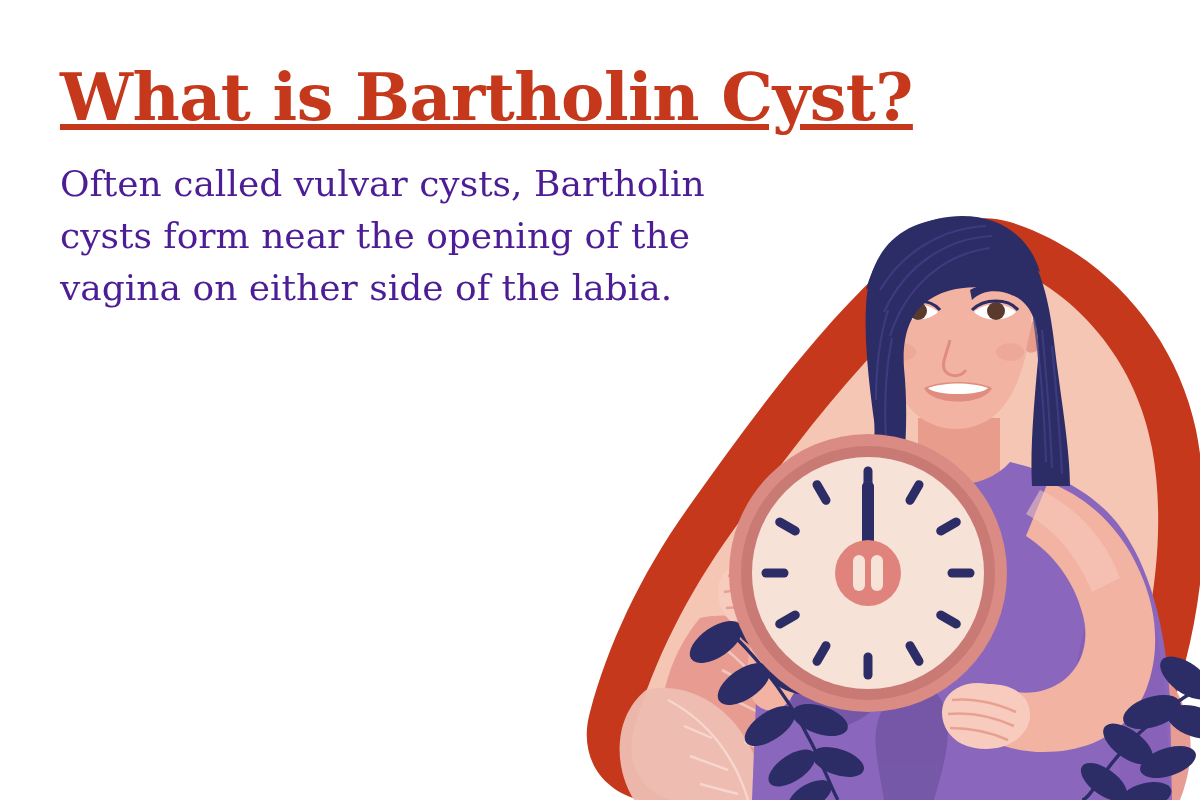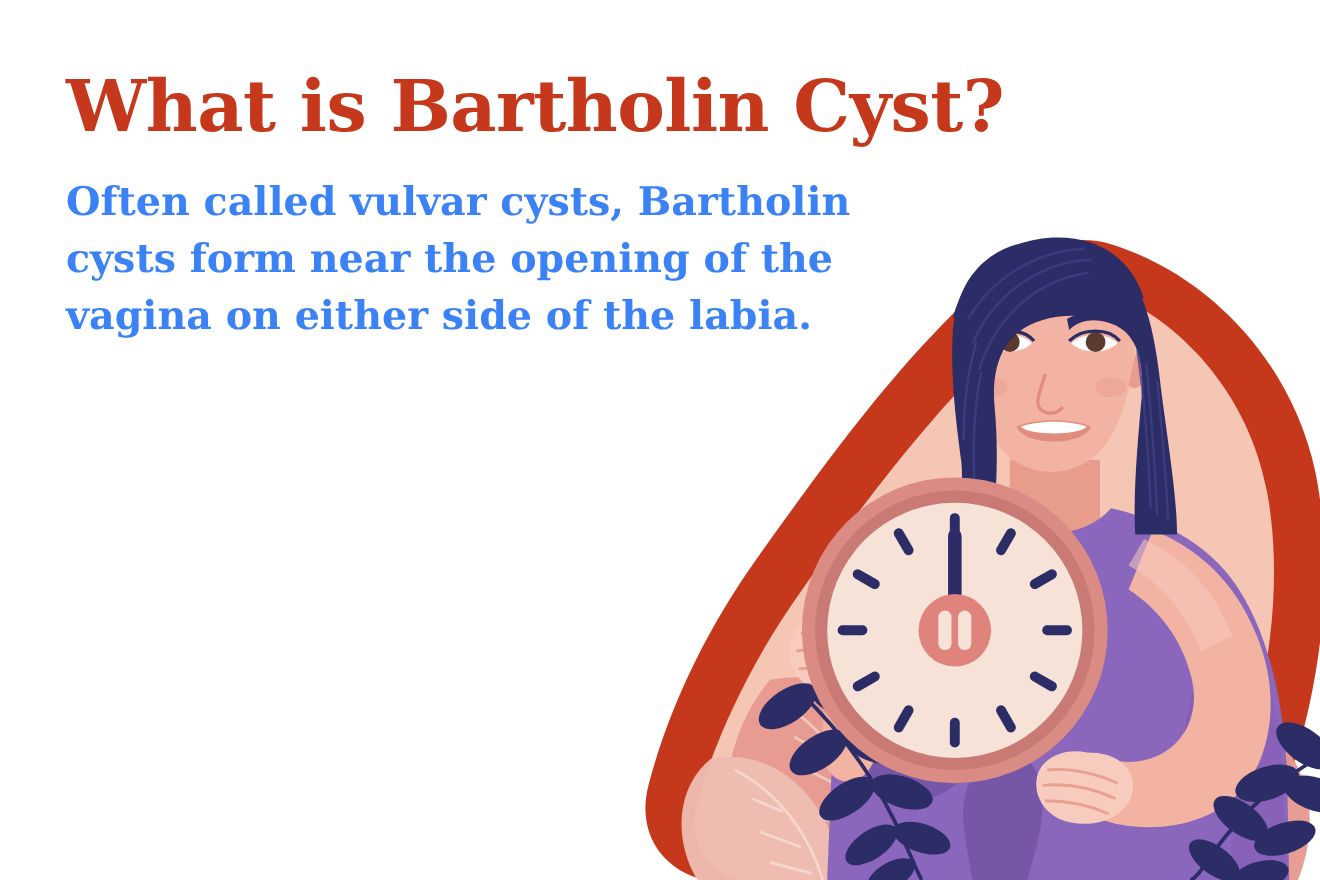--- a/index.html
+++ b/index.html
@@ -29,28 +29,29 @@
   }
   #page-title {
     margin: 0;
     font-family: "DejaVu Serif", "Liberation Serif", serif;
     font-weight: 700;
     font-size: 65px;
     line-height: 1.08;
     letter-spacing: -0.5px;
     color: #C5381C;
     white-space: nowrap;
+    text-decoration: underline;
   }
   #page-subtitle {
     margin: 26px 0 0 0;
     font-family: "DejaVu Serif", "Liberation Serif", serif;
-    font-weight: 700;
+    font-weight: 400;
     font-size: 36px;
     line-height: 1.44;
-    color: #3b82f6;
+    color: #4c1d95;
     max-width: 740px;
   }
 
   
   #illustration {
     position: absolute;
     left: 0;
     top: 0;
     width: 1200px;
     height: 800px;

